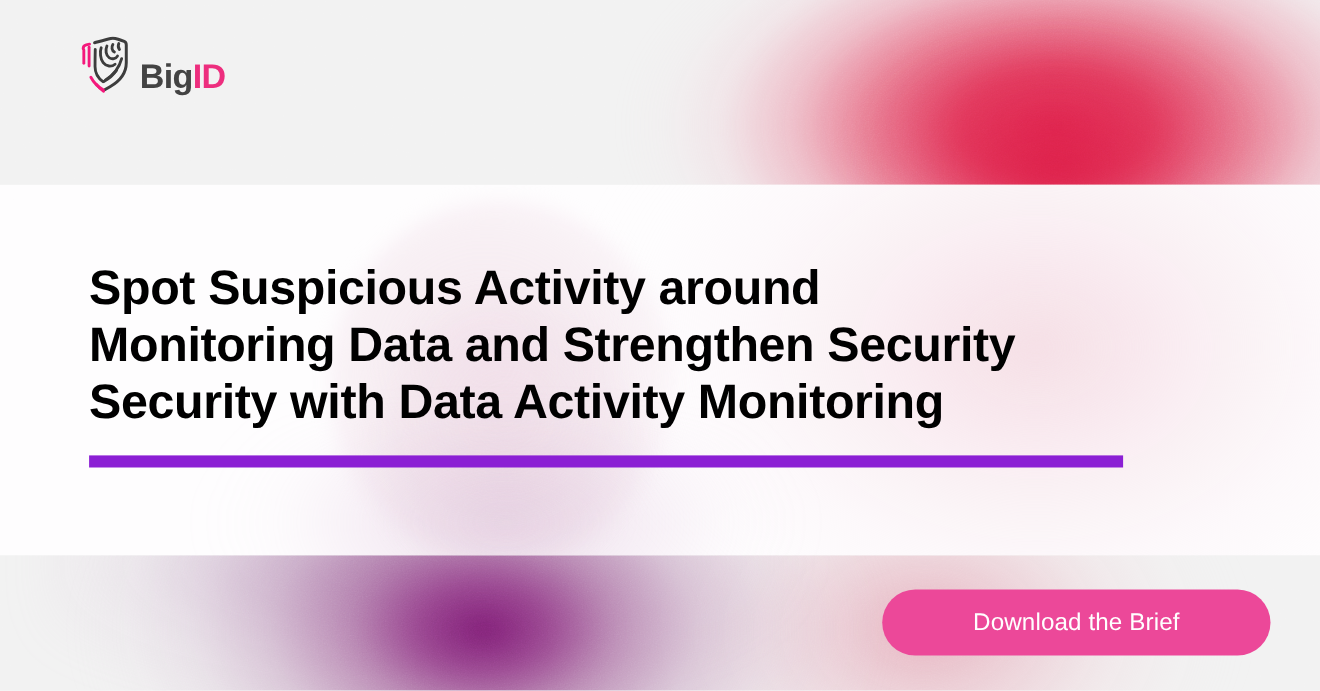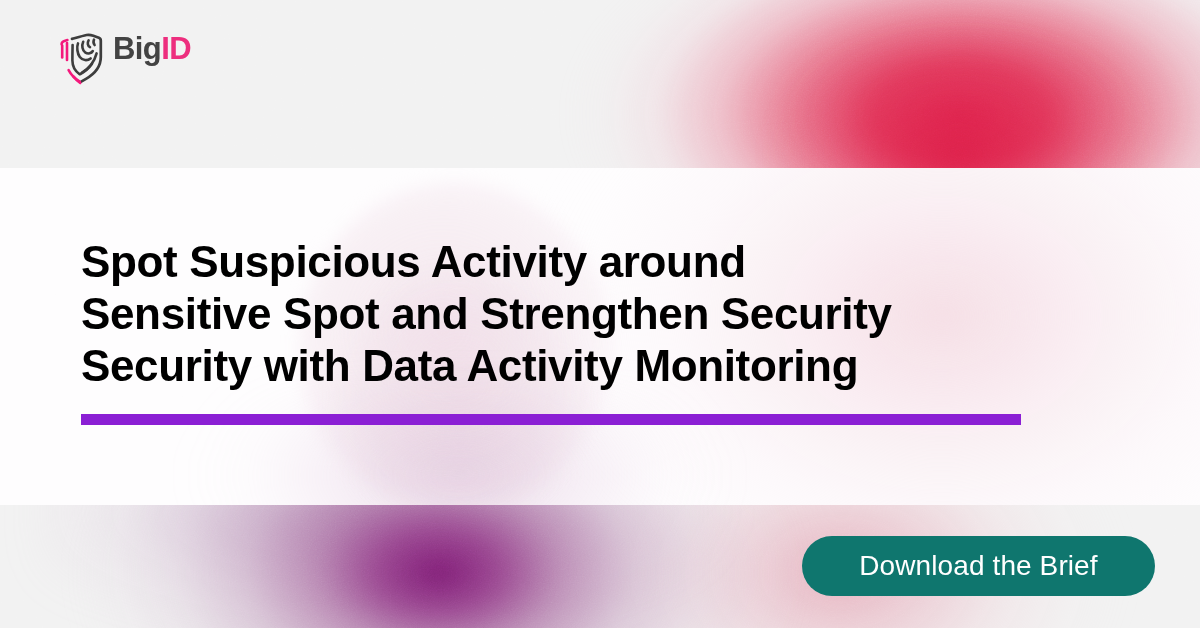--- a/index.html
+++ b/index.html
@@ -164,23 +164,23 @@
     left: 0; top: 0;
     width: 1200px; height: 628px;
     opacity: 0.35;
     pointer-events: none;
     mix-blend-mode: overlay;
   }
 
   
   .logo {
     position: absolute;
-    left: 58px; top: 33px;
+    left: 72px; top: 33px;
     display: flex;
-    align-items: flex-start;
+    align-items: flex-end;
     gap: 9px;
     z-index: 12;
   }
   .logo-mark { width: 46px; height: 52px; display: block; }
   .logo-word {
     font-size: 31px;
     font-weight: 700;
     letter-spacing: -0.6px;
     line-height: 1;
     white-space: nowrap;
@@ -210,26 +210,26 @@
     width: 940px; height: 11px;
     background: #8B1FD4;
     z-index: 12;
   }
 
   
   .cta {
     position: absolute;
     left: 802px; top: 536px;
     width: 353px; height: 60px;
-    background: #0f766e;
+    background: #ec4899;
     border: none;
     border-radius: 30px;
     color: #ffffff;
     font-family: "Liberation Sans", sans-serif;
-    font-size: 28px;
+    font-size: 22px;
     font-weight: 500;
     letter-spacing: 0.1px;
     cursor: pointer;
     display: flex;
     align-items: center;
     justify-content: center;
     z-index: 14;
   }
 </style>
 </head>
@@ -294,21 +294,21 @@
         <path d="M15.6 43.6 C17.6 46.4 19.8 48.4 22.2 50.0" stroke="#F4197C" stroke-width="2.6"></path>
       </g>
     </svg>
     <span class="logo-word">
       <span class="logo-big">Big</span><span class="logo-id">ID</span>
     </span>
   </div>
 
   <h1 class="headline">
     <span class="hl-line">Spot Suspicious Activity around</span>
-    <span class="hl-line">Sensitive Spot and Strengthen Security</span>
+    <span class="hl-line">Monitoring Data and Strengthen Security</span>
     <span class="hl-line">Security with Data Activity Monitoring</span>
   </h1>
 
   <div class="divider"></div>
 
   <button class="cta">Download the Brief</button>
 
 </div>
 
 </body></html>

